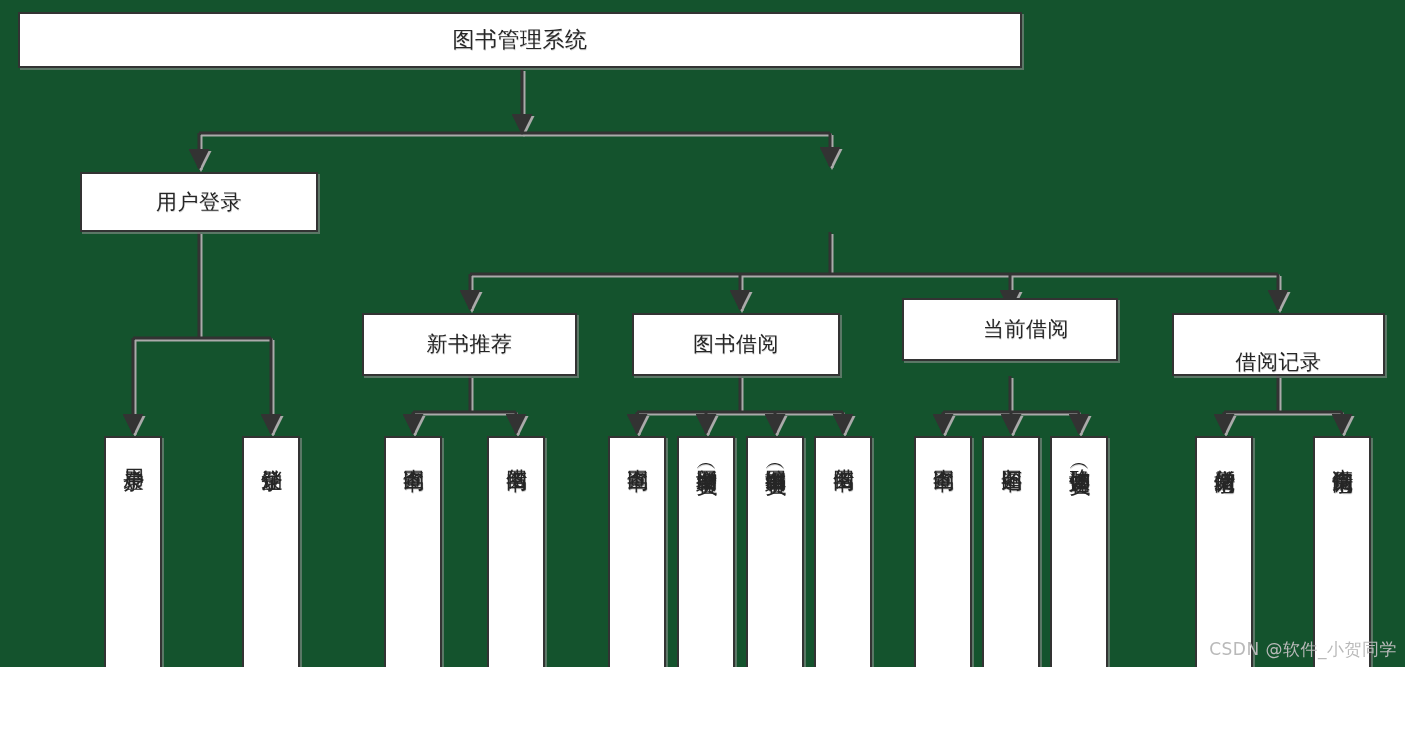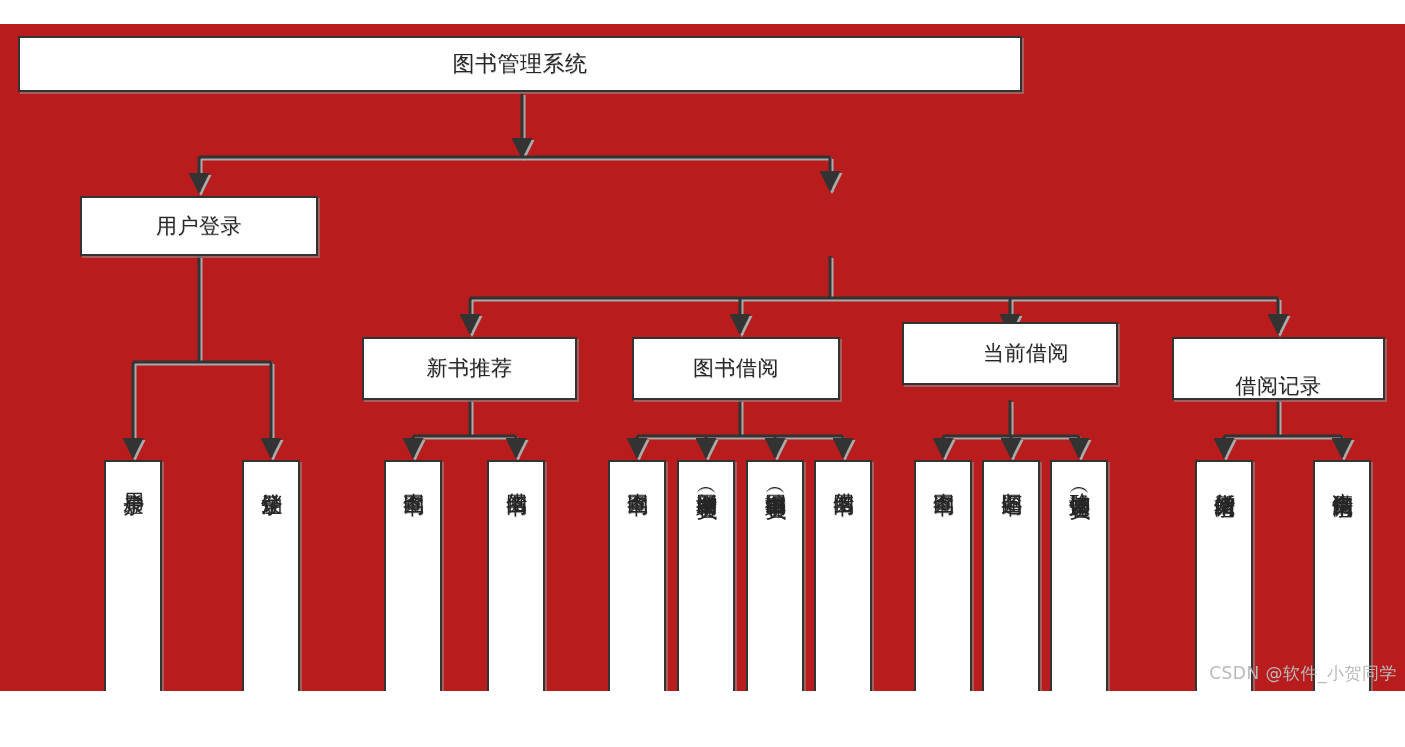--- a/index.html
+++ b/index.html
@@ -8,23 +8,22 @@
     padding: 0;
     background: #ffffff;
   }
   body {
     font-family: "DejaVu Sans", "Liberation Sans", sans-serif;
   }
   #canvas {
     position: relative;
     width: 1405px;
     height: 667px;
-    background: #b91c1c;
+    background: #14532d;
     overflow: hidden;
-    margin-top: 24px;
   }
   #edges {
     position: absolute;
     left: 0;
     top: 0;
     width: 1405px;
     height: 747px;
     pointer-events: none;
   }
   .node {

